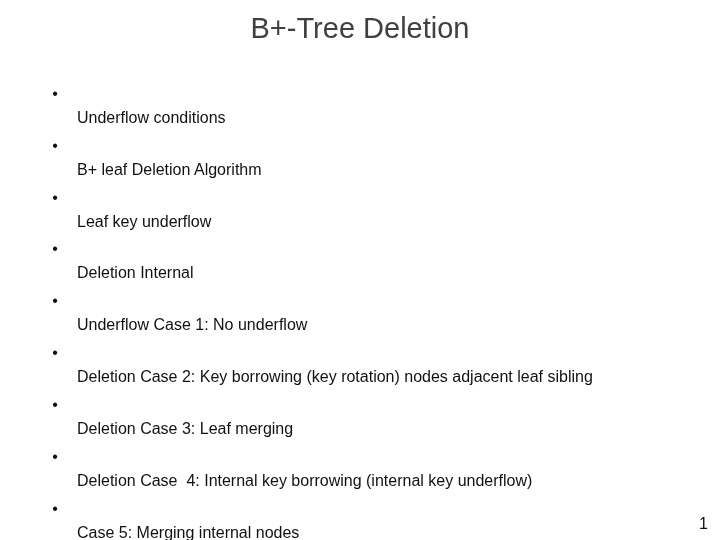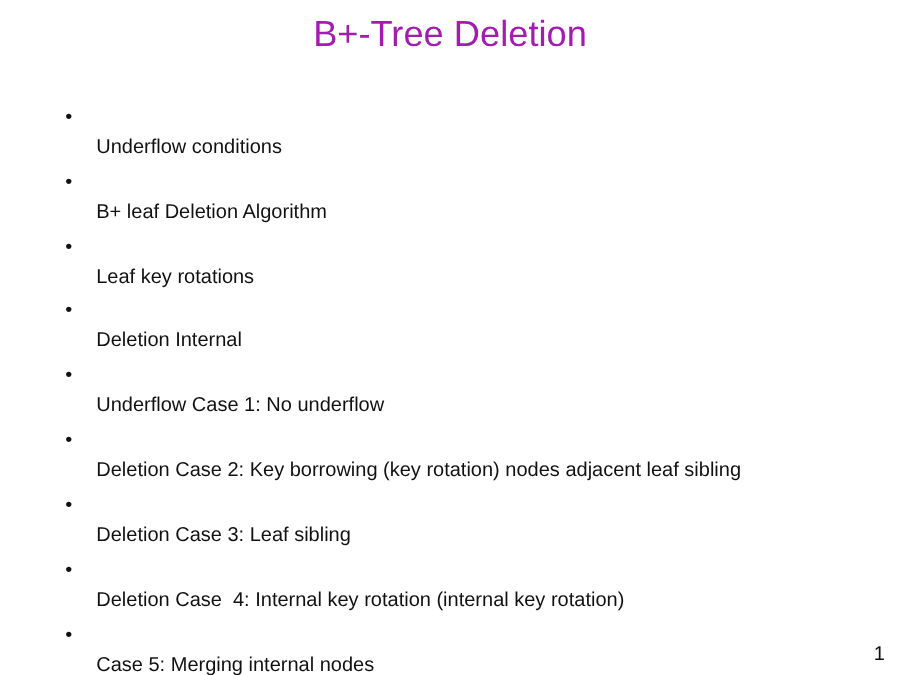--- a/index.html
+++ b/index.html
@@ -1,19 +1,19 @@
 <!DOCTYPE html>
 <html><head>
   <meta charset="utf-8">
   <style>
     html, body { margin: 0; padding: 0; background: #ffffff; }
     body { width: 720px; height: 540px; position: relative; overflow: hidden;
            font-family: "Liberation Sans", sans-serif; color: #111111; }
     .title { position: absolute; left: 0; top: 8px; width: 720px; text-align: center;
-             font-size: 29px; color: #a21caf; line-height: 40px; }
+             font-size: 29px; color: #404040; line-height: 40px; }
     .bullets { position: absolute; left: 0; top: 0; width: 720px; height: 540px; }
     .item { position: absolute; left: 0; height: 24px; line-height: 24px; font-size: 16px; white-space: pre; }
     .dot { position: absolute; left: 50px; width: 10px; text-align: center; }
     .txt { position: absolute; left: 77px; text-align: right; }
     .pagenum { position: absolute; right: 12px; top: 514px; font-size: 16px; line-height: 20px; }
   </style>
 </head>
 <body>
 
 <div class="title">B+-Tree Deletion</div>
@@ -22,41 +22,41 @@
   <div class="item" style="top:58px">
     <span class="dot">•</span>
     <span class="txt">Underflow conditions</span>
   </div>
   <div class="item" style="top:110px">
     <span class="dot">•</span>
     <span class="txt">B+ leaf Deletion Algorithm</span>
   </div>
   <div class="item" style="top:162px">
     <span class="dot">•</span>
-    <span class="txt">Leaf key rotations</span>
+    <span class="txt">Leaf key underflow</span>
   </div>
   <div class="item" style="top:213px">
     <span class="dot">•</span>
     <span class="txt">Deletion Internal</span>
   </div>
   <div class="item" style="top:265px">
     <span class="dot">•</span>
     <span class="txt">Underflow Case 1: No underflow</span>
   </div>
   <div class="item" style="top:317px">
     <span class="dot">•</span>
     <span class="txt">Deletion Case 2: Key borrowing (key rotation) nodes adjacent leaf sibling</span>
   </div>
   <div class="item" style="top:369px">
     <span class="dot">•</span>
-    <span class="txt">Deletion Case 3: Leaf sibling</span>
+    <span class="txt">Deletion Case 3: Leaf merging</span>
   </div>
   <div class="item" style="top:421px">
     <span class="dot">•</span>
-    <span class="txt">Deletion Case  4: Internal key rotation (internal key rotation)</span>
+    <span class="txt">Deletion Case  4: Internal key borrowing (internal key underflow)</span>
   </div>
   <div class="item" style="top:473px">
     <span class="dot">•</span>
     <span class="txt">Case 5: Merging internal nodes</span>
   </div>
 </div>
 
 <div class="pagenum">1</div>
 
 </body></html>

